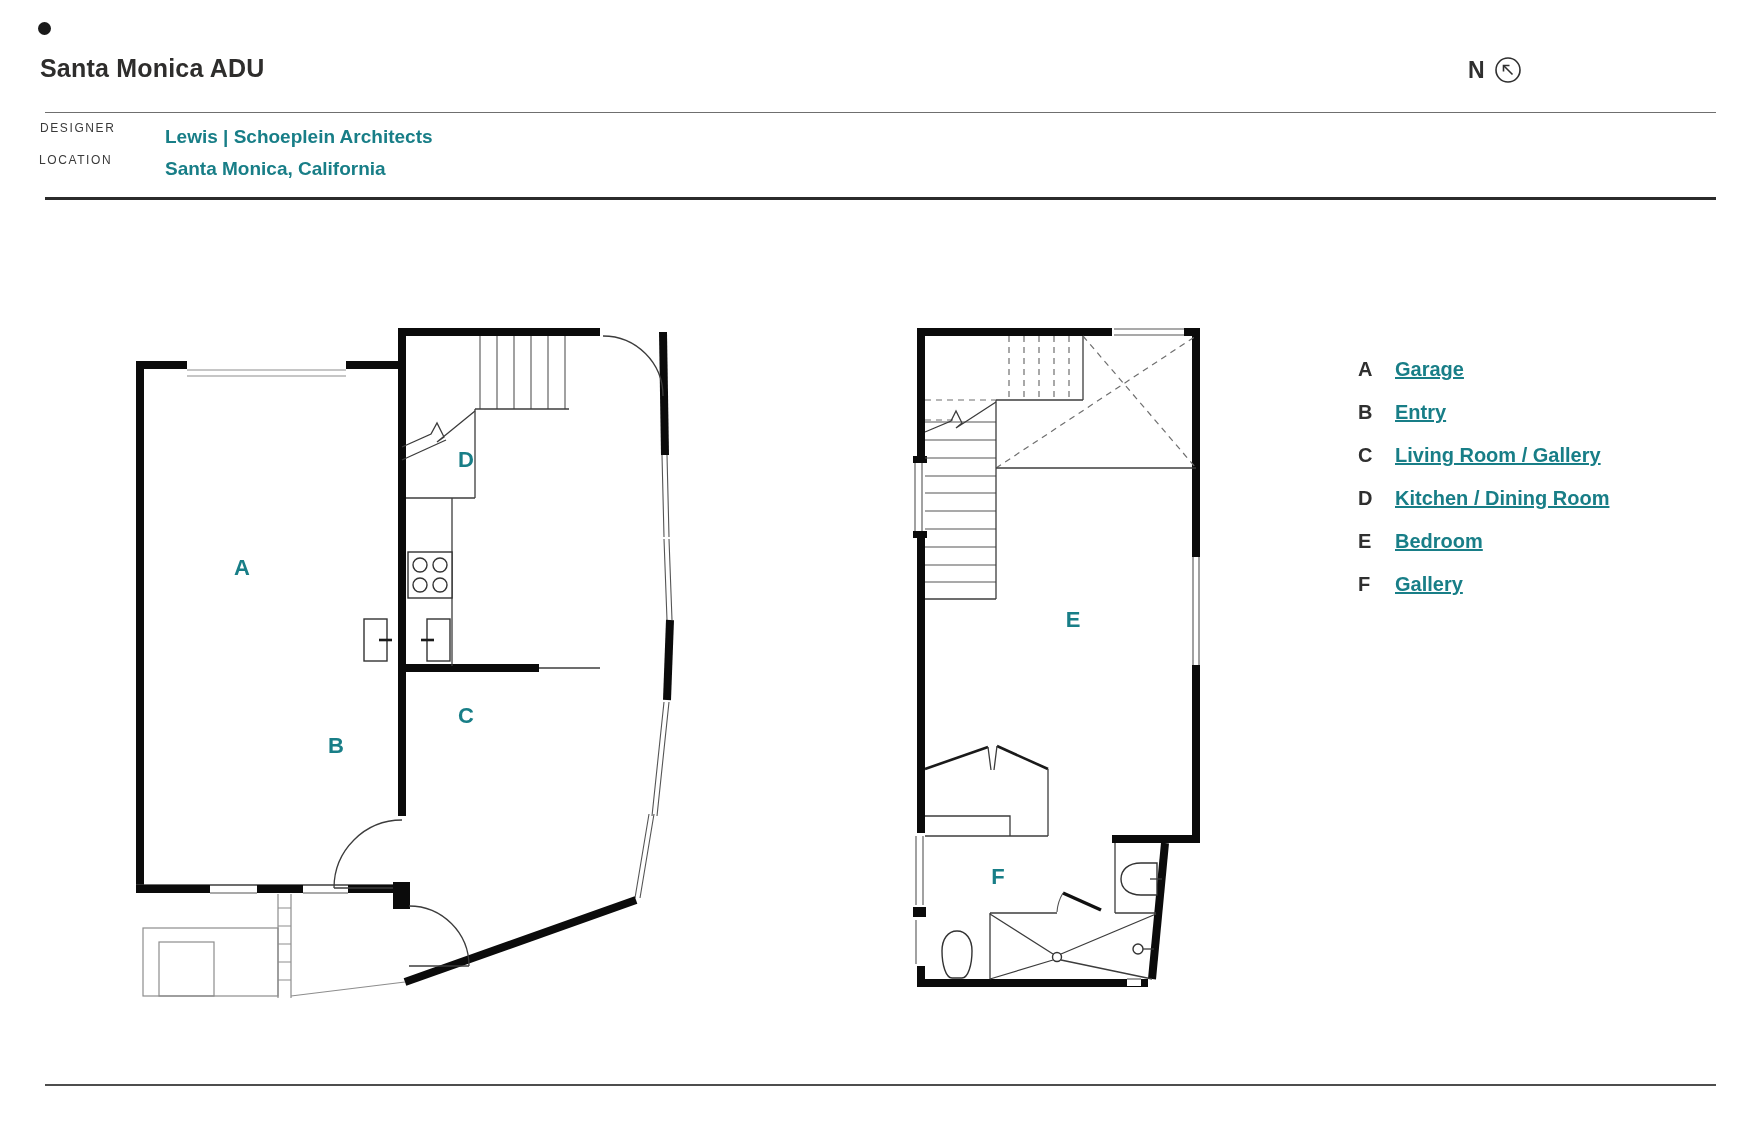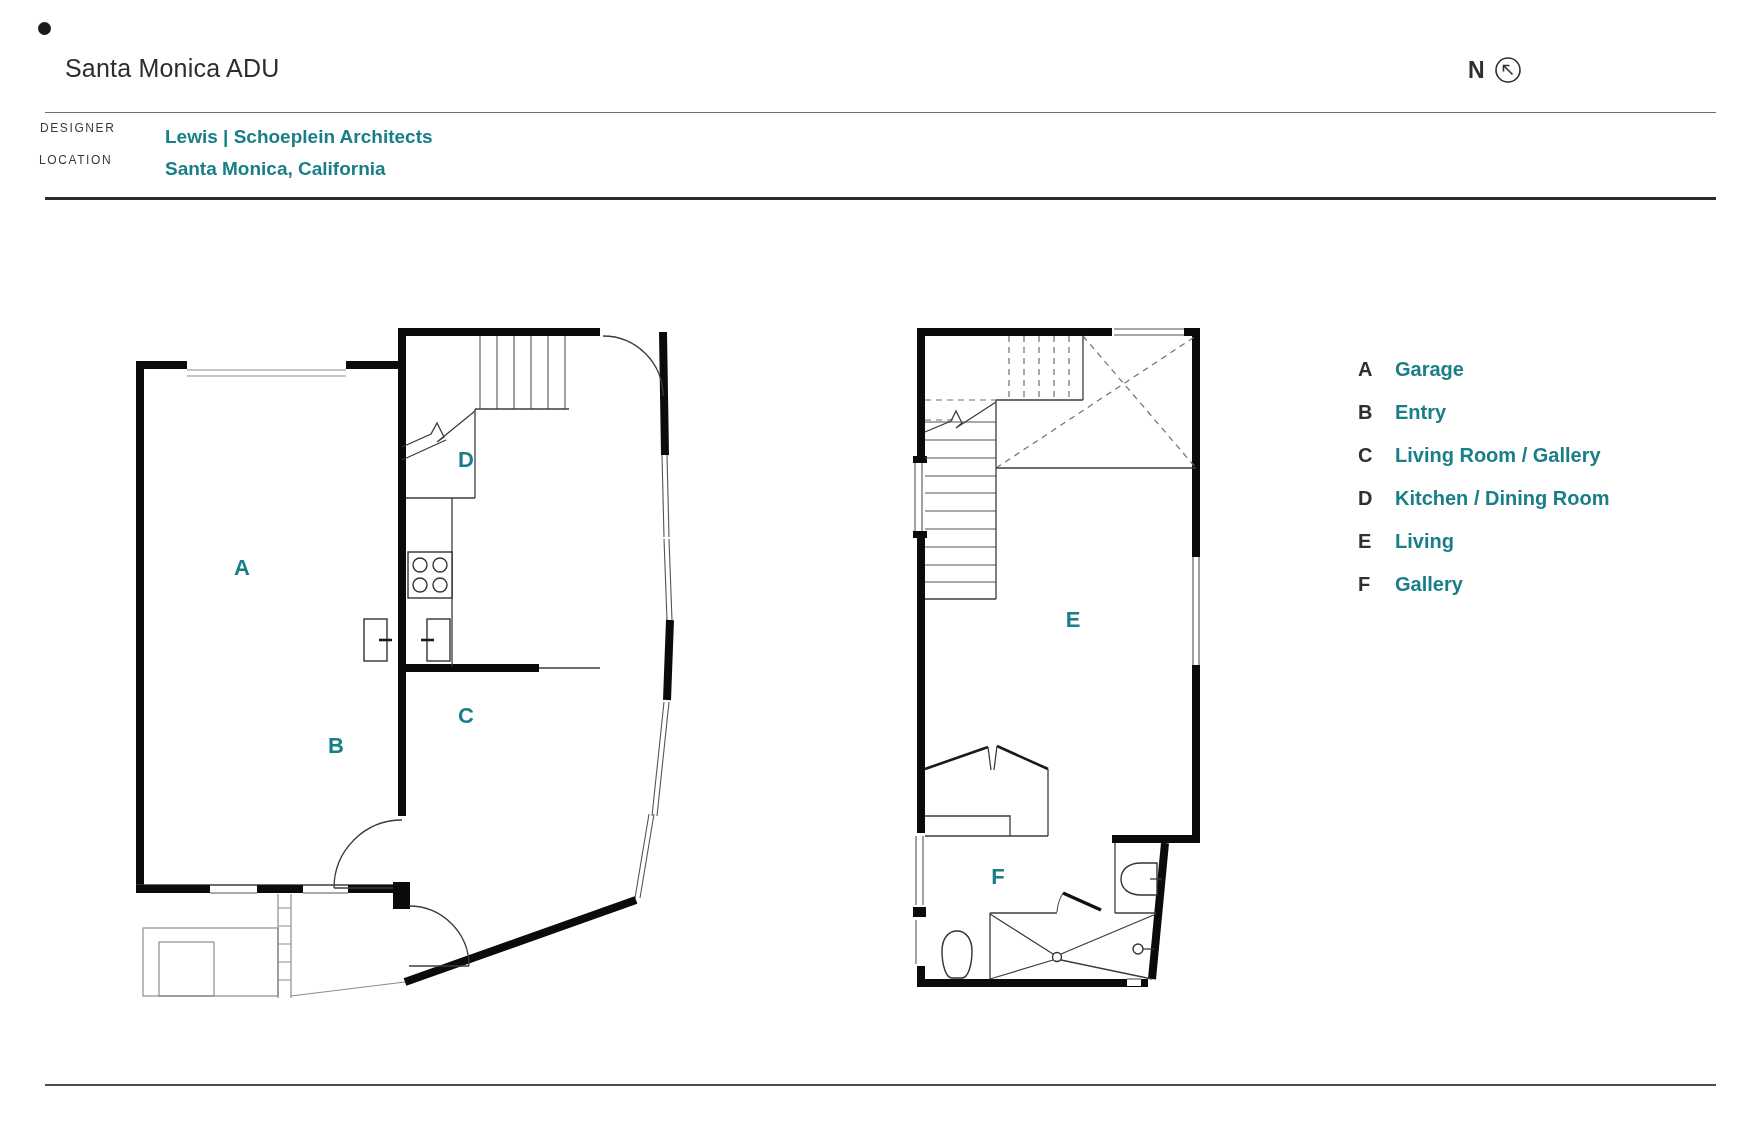--- a/index.html
+++ b/index.html
@@ -1,32 +1,32 @@
 <!DOCTYPE html>
 <html style="--accent: #187e87;"><head>
 <meta charset="utf-8">
 <style>
   html,body{margin:0;padding:0;background:#fff;}
   .page{position:relative;width:1760px;height:1129px;background:#ffffff;overflow:hidden;
         font-family:"Liberation Sans", sans-serif;color:#2f2e2d;}
   .abs{position:absolute;}
   .dot{left:38px;top:22px;width:13px;height:13px;border-radius:50%;background:#1a1a1a;}
-  .title{left:40px;top:54px;font-size:25px;font-weight:400;letter-spacing:.2px;color:#2e2d2c;margin-left:25px;}
+  .title{left:40px;top:54px;font-size:25px;font-weight:700;letter-spacing:.2px;color:#2e2d2c;}
   .rule{left:45px;width:1671px;background:#6f6f6f;height:1px;}
   .rule.r1{top:112px;}
   .rule.r2{top:197px;height:3px;background:#2b2b2b;}
   .rule.r3{top:1084px;height:2px;background:#4e4e4e;}
   .meta-label{font-size:12px;font-weight:500;letter-spacing:1.6px;color:#3a3a3a;}
   .meta-value{font-size:19px;font-weight:600;color:var(--accent,#187e87);margin-top:8px;}
   .compass{left:1468px;top:56px;display:flex;align-items:center;gap:9px;}
   .compass .n{font-size:23px;font-weight:700;color:#2f2f2f;}
   .legend{left:1358px;top:348px;}
   .legend-row{display:flex;align-items:center;height:43px;}
   .legend-key{width:26px;font-size:20px;font-weight:600;color:#2f2f2f;flex:0 0 26px;}
-  .legend-name{margin-left:11px;font-size:20px;font-weight:600;color:var(--accent,#187e87);}
+  .legend-name{margin-left:11px;font-size:20px;font-weight:600;color:var(--accent,#187e87);text-decoration:underline;}
   .room-label{position:absolute;transform:translate(-50%,-50%);font-size:22px;font-weight:600;
               color:var(--accent,#187e87);}
   svg{display:block;}
   .thick{stroke:#0b0b0b;stroke-width:8;fill:none;stroke-linecap:butt;}
   .thin{stroke:#3c3c3c;stroke-width:1.3;fill:none;}
   .mid{stroke:#1a1a1a;stroke-width:2.6;fill:none;}
   .lt{stroke:#8d8d8d;stroke-width:1.2;fill:none;}
   .win{stroke:#555;stroke-width:1.1;fill:none;}
   .dash{stroke:#6f6f6f;stroke-width:1.2;fill:none;stroke-dasharray:6 5;}
   .fix{stroke:#333;stroke-width:1.4;fill:#fff;}
@@ -241,21 +241,21 @@
     <div class="legend-row">
       <span class="legend-key">C</span>
       <span class="legend-name">Living Room / Gallery</span>
     </div>
     <div class="legend-row">
       <span class="legend-key">D</span>
       <span class="legend-name">Kitchen / Dining Room</span>
     </div>
     <div class="legend-row">
       <span class="legend-key">E</span>
-      <span class="legend-name">Living</span>
+      <span class="legend-name">Bedroom</span>
     </div>
     <div class="legend-row">
       <span class="legend-key">F</span>
       <span class="legend-name">Gallery</span>
     </div>
   </div>
 
   <div class="abs rule r3"></div>
 </div>
 

